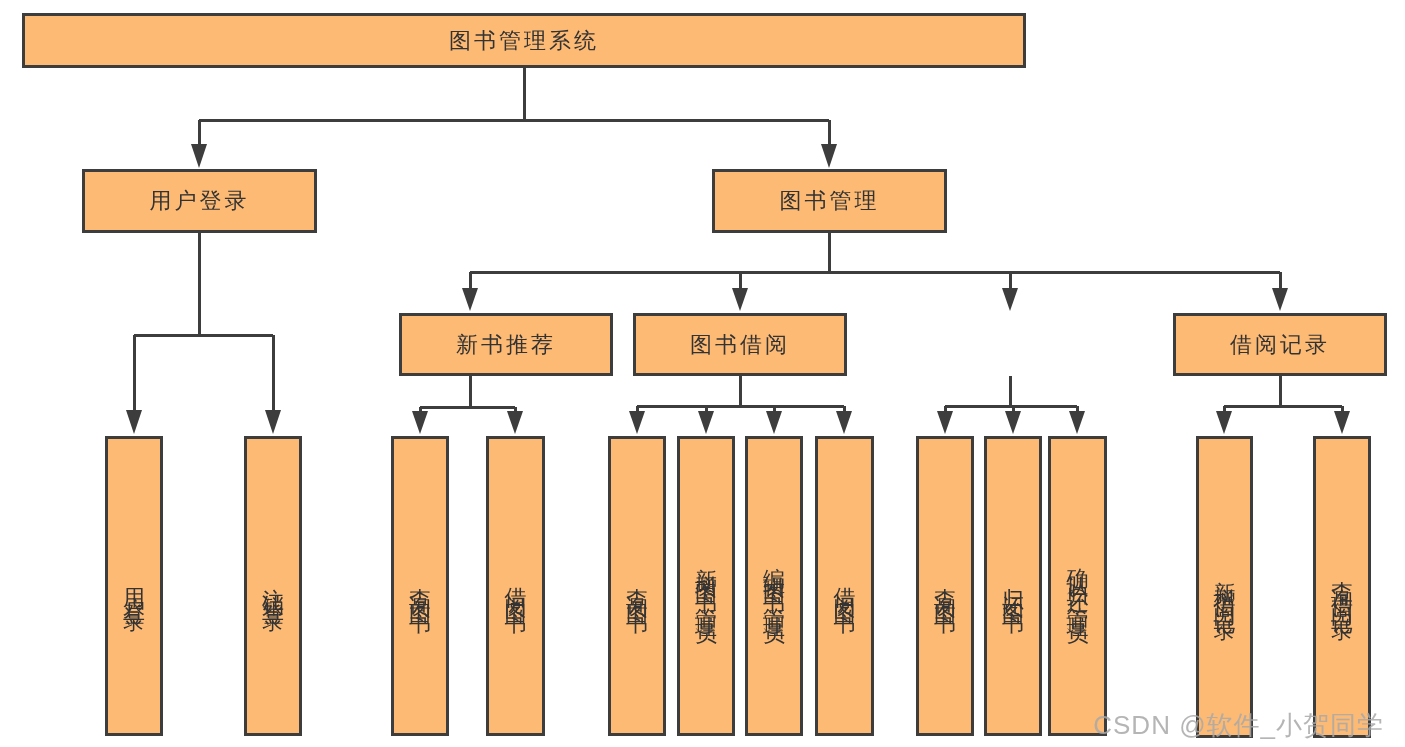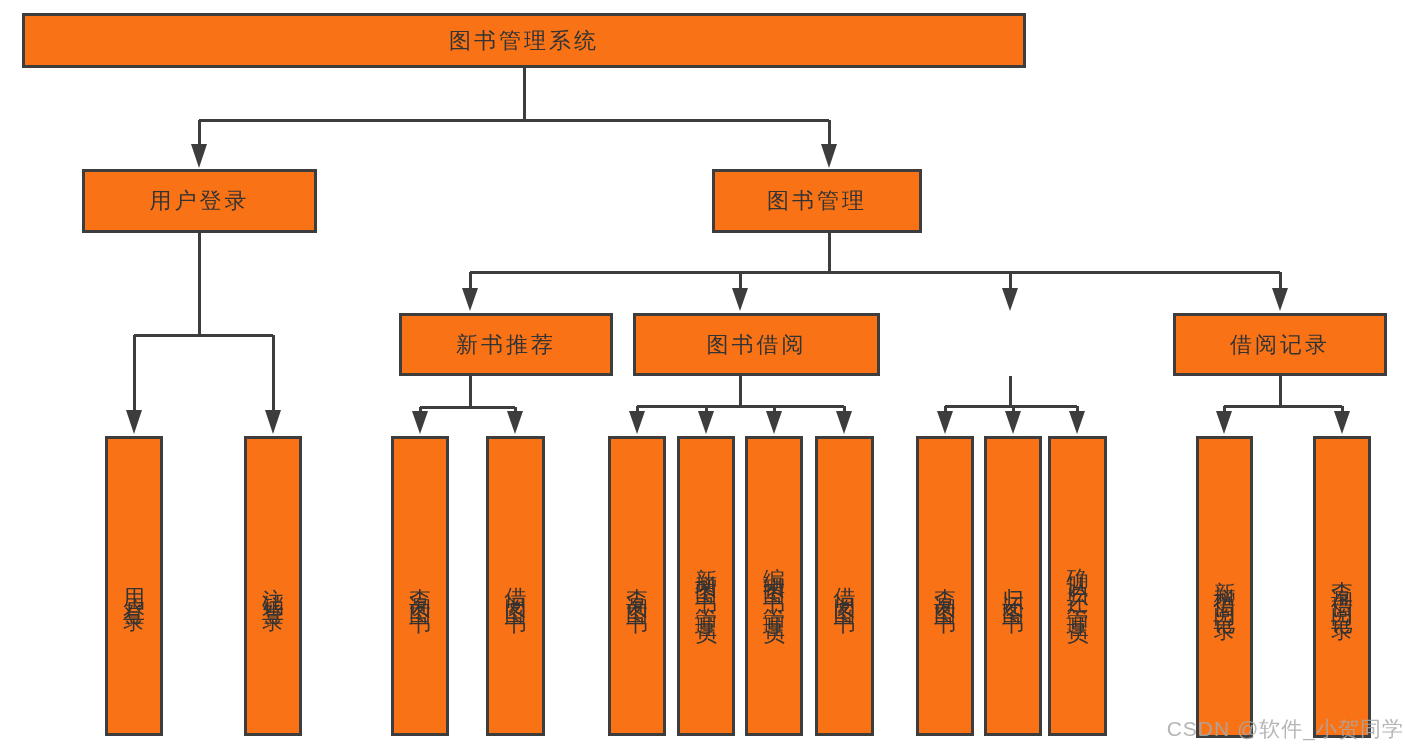--- a/index.html
+++ b/index.html
@@ -27,41 +27,41 @@
     shape-rendering: crispEdges;
   }
   svg.wires polygon {
     fill: #3d3d3d;
     stroke: none;
   }
   .node {
     position: absolute;
     box-sizing: border-box;
     border: 3px solid #3d3d3d;
-    background: #f97316;
+    background: #fdba74;
     color: #333333;
     display: flex;
     align-items: center;
     justify-content: center;
     font-size: 22px;
     letter-spacing: 3px;
     text-align: center;
     z-index: 2;
   }
   .vnode {
     writing-mode: vertical-rl;
     letter-spacing: 8px;
     line-height: 1;
     padding: 6px 0;
   }
   .watermark {
     position: absolute;
-    right: 1px;
+    right: 21px;
     bottom: 4px;
-    font-size: 21px;
+    font-size: 26px;
     color: rgba(168, 168, 168, 0.85);
     letter-spacing: 1px;
     z-index: 5;
     white-space: nowrap;
   }
 </style>
 </head>
 <body>
 
 <div class="stage">
@@ -138,24 +138,24 @@
       <path d="M1224 406 V412"></path>
       <path d="M1342 406 V412"></path>
       <polygon points="1216,411 1232,411 1224,434"></polygon>
       <polygon points="1334,411 1350,411 1342,434"></polygon>
     </g>
   </svg>
 
   <div class="node" style="left:22px; top:13px; width:1004px; height:55px;">图书管理系统</div>
 
   <div class="node" style="left:82px; top:169px; width:235px; height:64px;">用户登录</div>
-  <div class="node" style="left:712px; top:169px; width:210px; height:64px;">图书管理</div>
+  <div class="node" style="left:712px; top:169px; width:235px; height:64px;">图书管理</div>
 
   <div class="node" style="left:363px; top:313px; width:214px; height:63px;margin-left:36px;">新书推荐</div>
-  <div class="node" style="left:633px; top:313px; width:247px; height:63px;">图书借阅</div>
+  <div class="node" style="left:633px; top:313px; width:214px; height:63px;">图书借阅</div>
   <div class="node" style="left:1173px; top:313px; width:214px; height:63px;">借阅记录</div>
 
   <div class="node vnode" style="left:105px; top:436px; width:58px; height:300px;">用户登录</div>
   <div class="node vnode" style="left:244px; top:436px; width:58px; height:300px;">注销登录</div>
 
   <div class="node vnode" style="left:391px; top:436px; width:58px; height:300px;">查询图书</div>
   <div class="node vnode" style="left:486px; top:436px; width:59px; height:300px;">借阅图书</div>
 
   <div class="node vnode" style="left:608px; top:436px; width:58px; height:300px;">查询图书</div>
   <div class="node vnode" style="left:677px; top:436px; width:58px; height:300px;">新增图书（管理员）</div>

